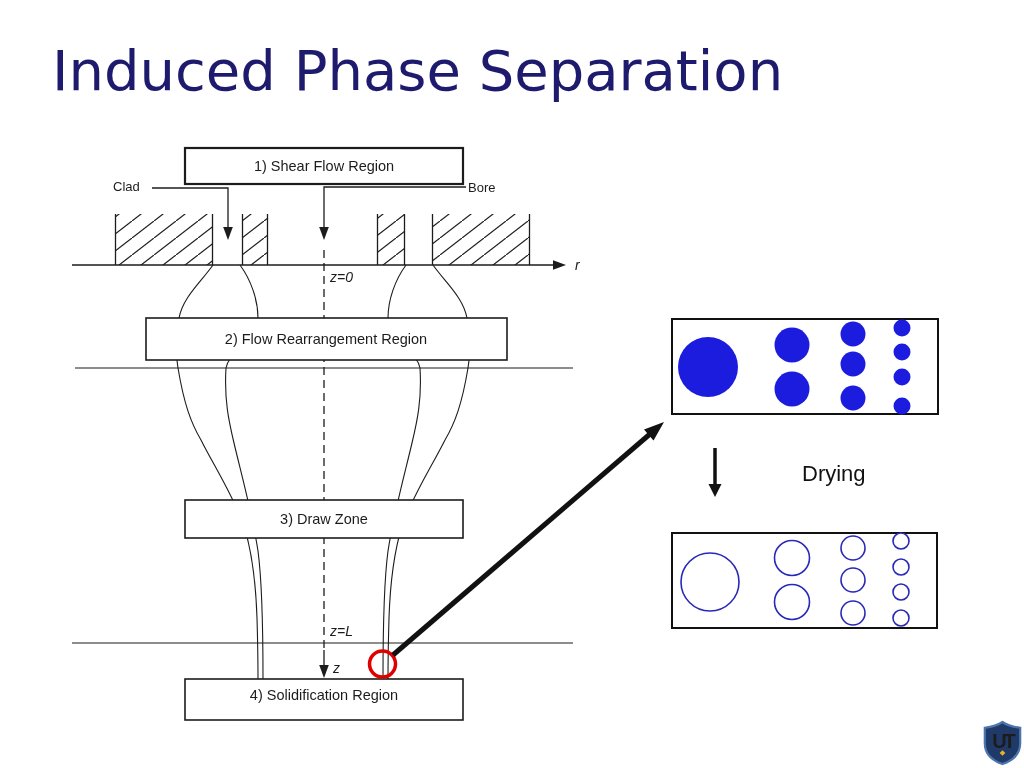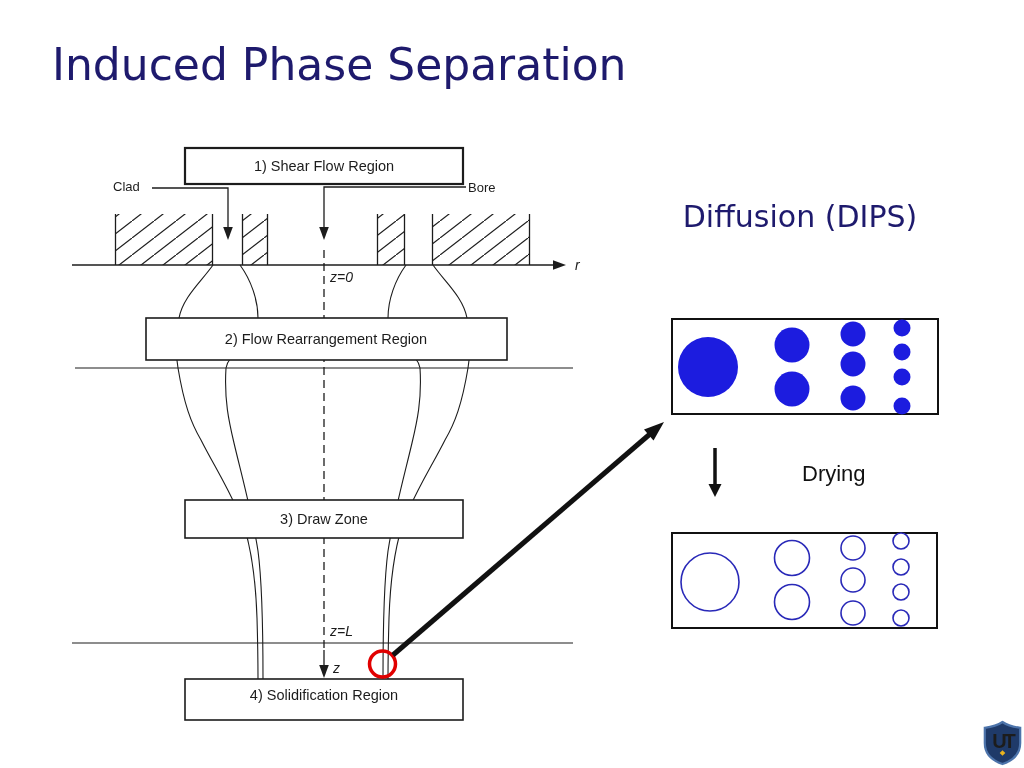--- a/index.html
+++ b/index.html
@@ -3,42 +3,41 @@
 <meta charset="utf-8">
 <style>
   html,body{margin:0;padding:0;}
   body{
     width:1024px;height:768px;position:relative;background:#ffffff;
     font-family:"Liberation Sans",sans-serif;overflow:hidden;
   }
   .slide-title{
     position:absolute;left:52px;top:42px;width:800px;
     font-family:"DejaVu Sans","Liberation Sans",sans-serif;
-    font-size:44px;line-height:1.05;color:#1e1a6d;letter-spacing:0px;
+    font-size:56px;line-height:1.05;color:#1e1a6d;letter-spacing:0px;
   }
   .ips-heading{
     position:absolute;left:640px;top:196px;width:320px;
     text-align:center;
     font-family:"DejaVu Sans","Liberation Sans",sans-serif;
     font-size:30px;line-height:42px;color:#1e1a6d;
   }
   svg{position:absolute;left:0;top:0;}
   svg text{font-family:"Liberation Sans",sans-serif;fill:#1c1c1c;}
   .boxlabel{font-size:14.5px;}
   .anno{font-size:13px;}
   .ital{font-style:italic;font-size:14px;}
   .drying{font-size:22px;fill:#111;}
 </style>
 </head>
 <body>
 
 <div class="slide-title">Induced Phase Separation</div>
 
 <div class="ips-heading">
-  <div>Diffusion (DIPS)</div>
 </div>
 
 <svg width="1024" height="768" viewBox="0 0 1024 768">
   <defs>
     <pattern id="hatch" patternUnits="userSpaceOnUse" width="22" height="17">
       <path d="M0,17 L22,0" stroke="#1c1c1c" stroke-width="1.2" fill="none"></path>
       <path d="M-22,34 L0,17" stroke="#1c1c1c" stroke-width="1.2" fill="none"></path>
     </pattern>
   </defs>
 

